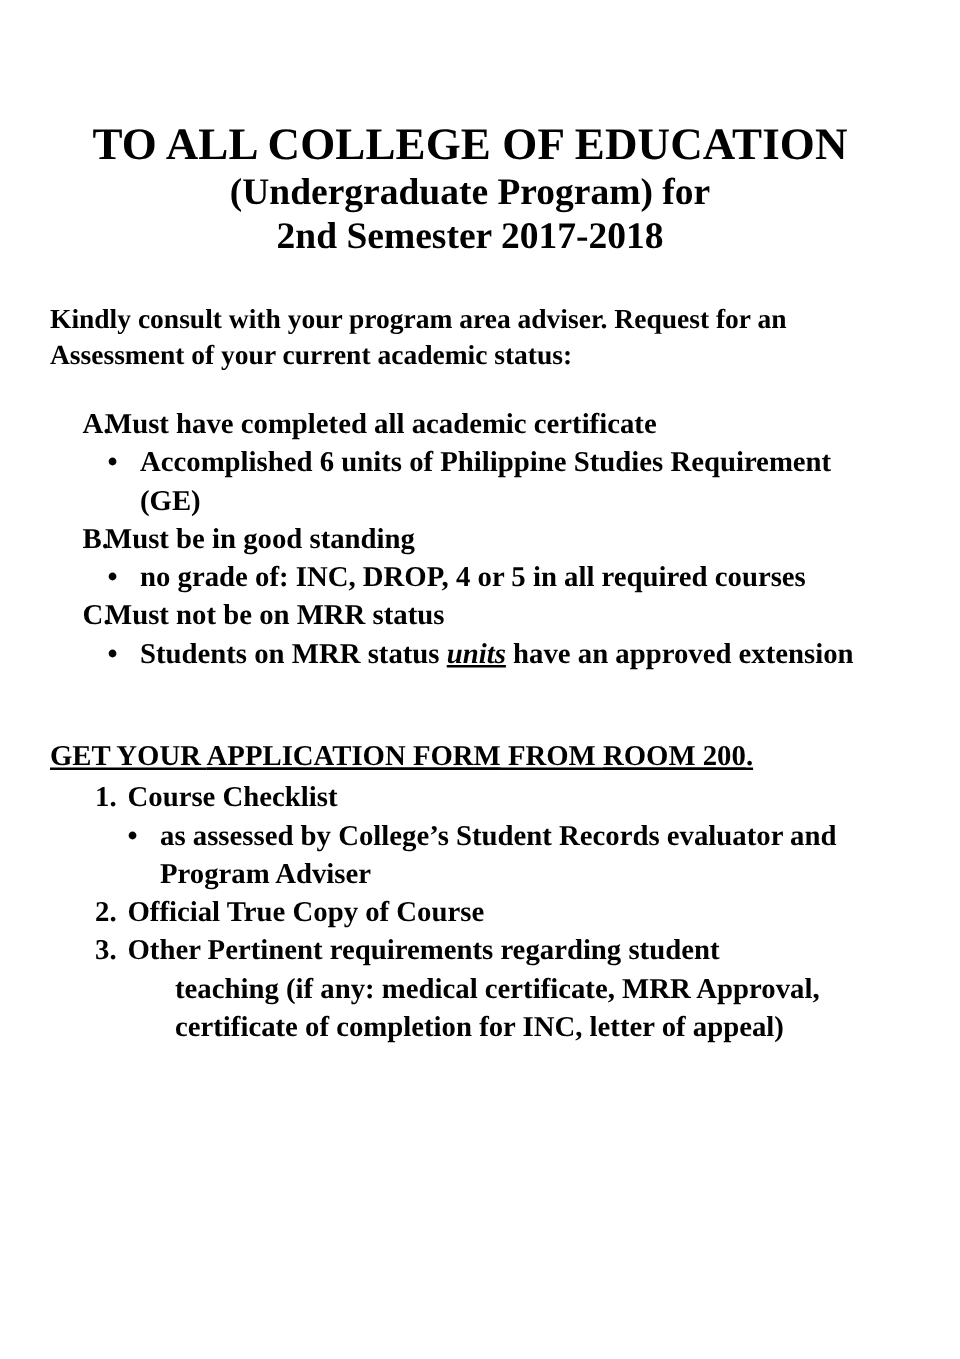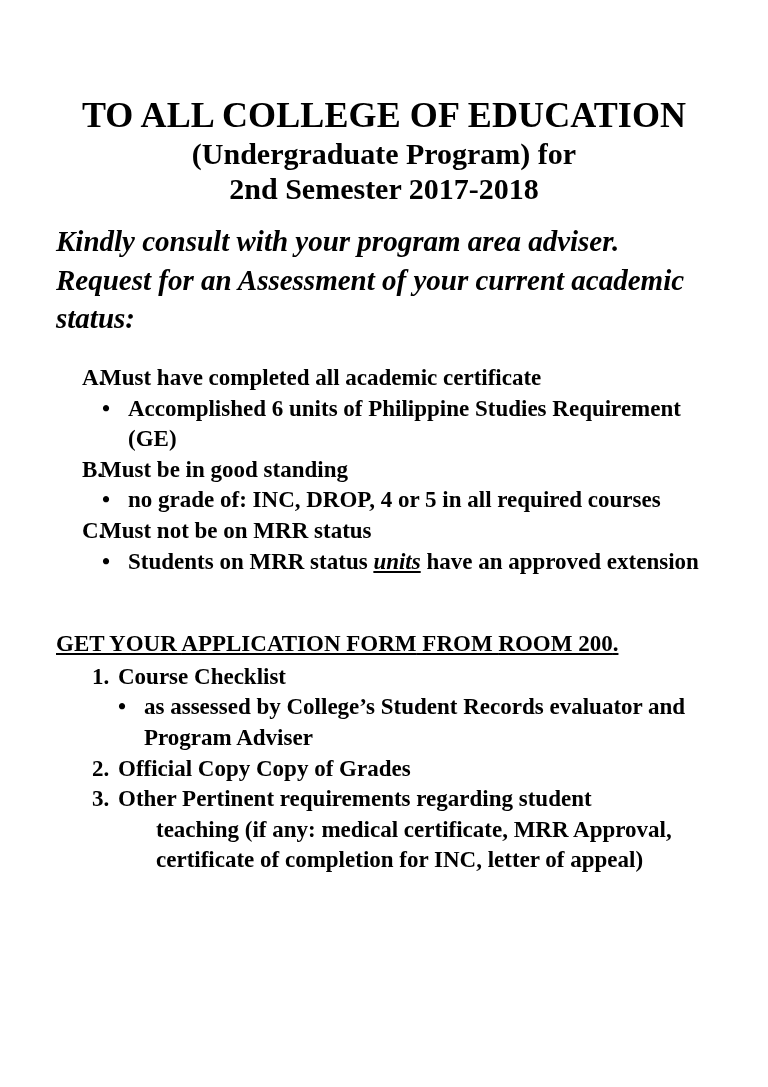--- a/index.html
+++ b/index.html
@@ -12,21 +12,21 @@
     background: #ffffff;
     font-family: "Liberation Serif", serif;
     color: #000000;
     overflow: hidden;
   }
   .page {
     position: relative;
     width: 768px;
     height: 1087px;
     box-sizing: border-box;
-    padding: 95px 56px 0 56px;
+    padding: 95px 56px 0 40px;
   }
 
   
   .title-block {
     text-align: center;
     font-weight: bold;
     line-height: 1.16;
   }
   .title-line-1,
   .title-line-2 {
@@ -35,26 +35,25 @@
   }
   .title-line-3 {
     font-size: 30px;
   }
   .title-line-4 {
     font-size: 30px;
   }
 
   
   .intro {
-    margin-top: 16px;
-    font-size: 29px;
+    margin-top: 34px;
+    font-size: 22px;
     font-weight: bold;
     line-height: 1.32;
     text-align: left;
-    font-style: italic;
   }
 
   
   .lettered-list {
     margin-top: 26px;
     font-size: 23px;
     font-weight: bold;
   }
   .let-item {
     display: flex;
@@ -185,21 +184,21 @@
       <div class="num-marker">1.</div>
       <div class="num-text">Course Checklist</div>
     </div>
     <div class="bullet-sub-2">
       <div class="bullet-dot">•</div>
       <div class="bullet-text">as assessed by College’s Student Records evaluator and Program Adviser</div>
     </div>
 
     <div class="num-item">
       <div class="num-marker">2.</div>
-      <div class="num-text">Official Copy Copy of Grades</div>
+      <div class="num-text">Official True Copy of Course</div>
     </div>
 
     <div class="num-item">
       <div class="num-marker">3.</div>
       <div class="num-text"><span>Other Pertinent requirements regarding student </span><span class="indent-cont">teaching (if any: medical certificate, MRR Approval, certificate of completion for INC, letter of appeal)</span></div>
     </div>
 
   </div>
 
 </div>

